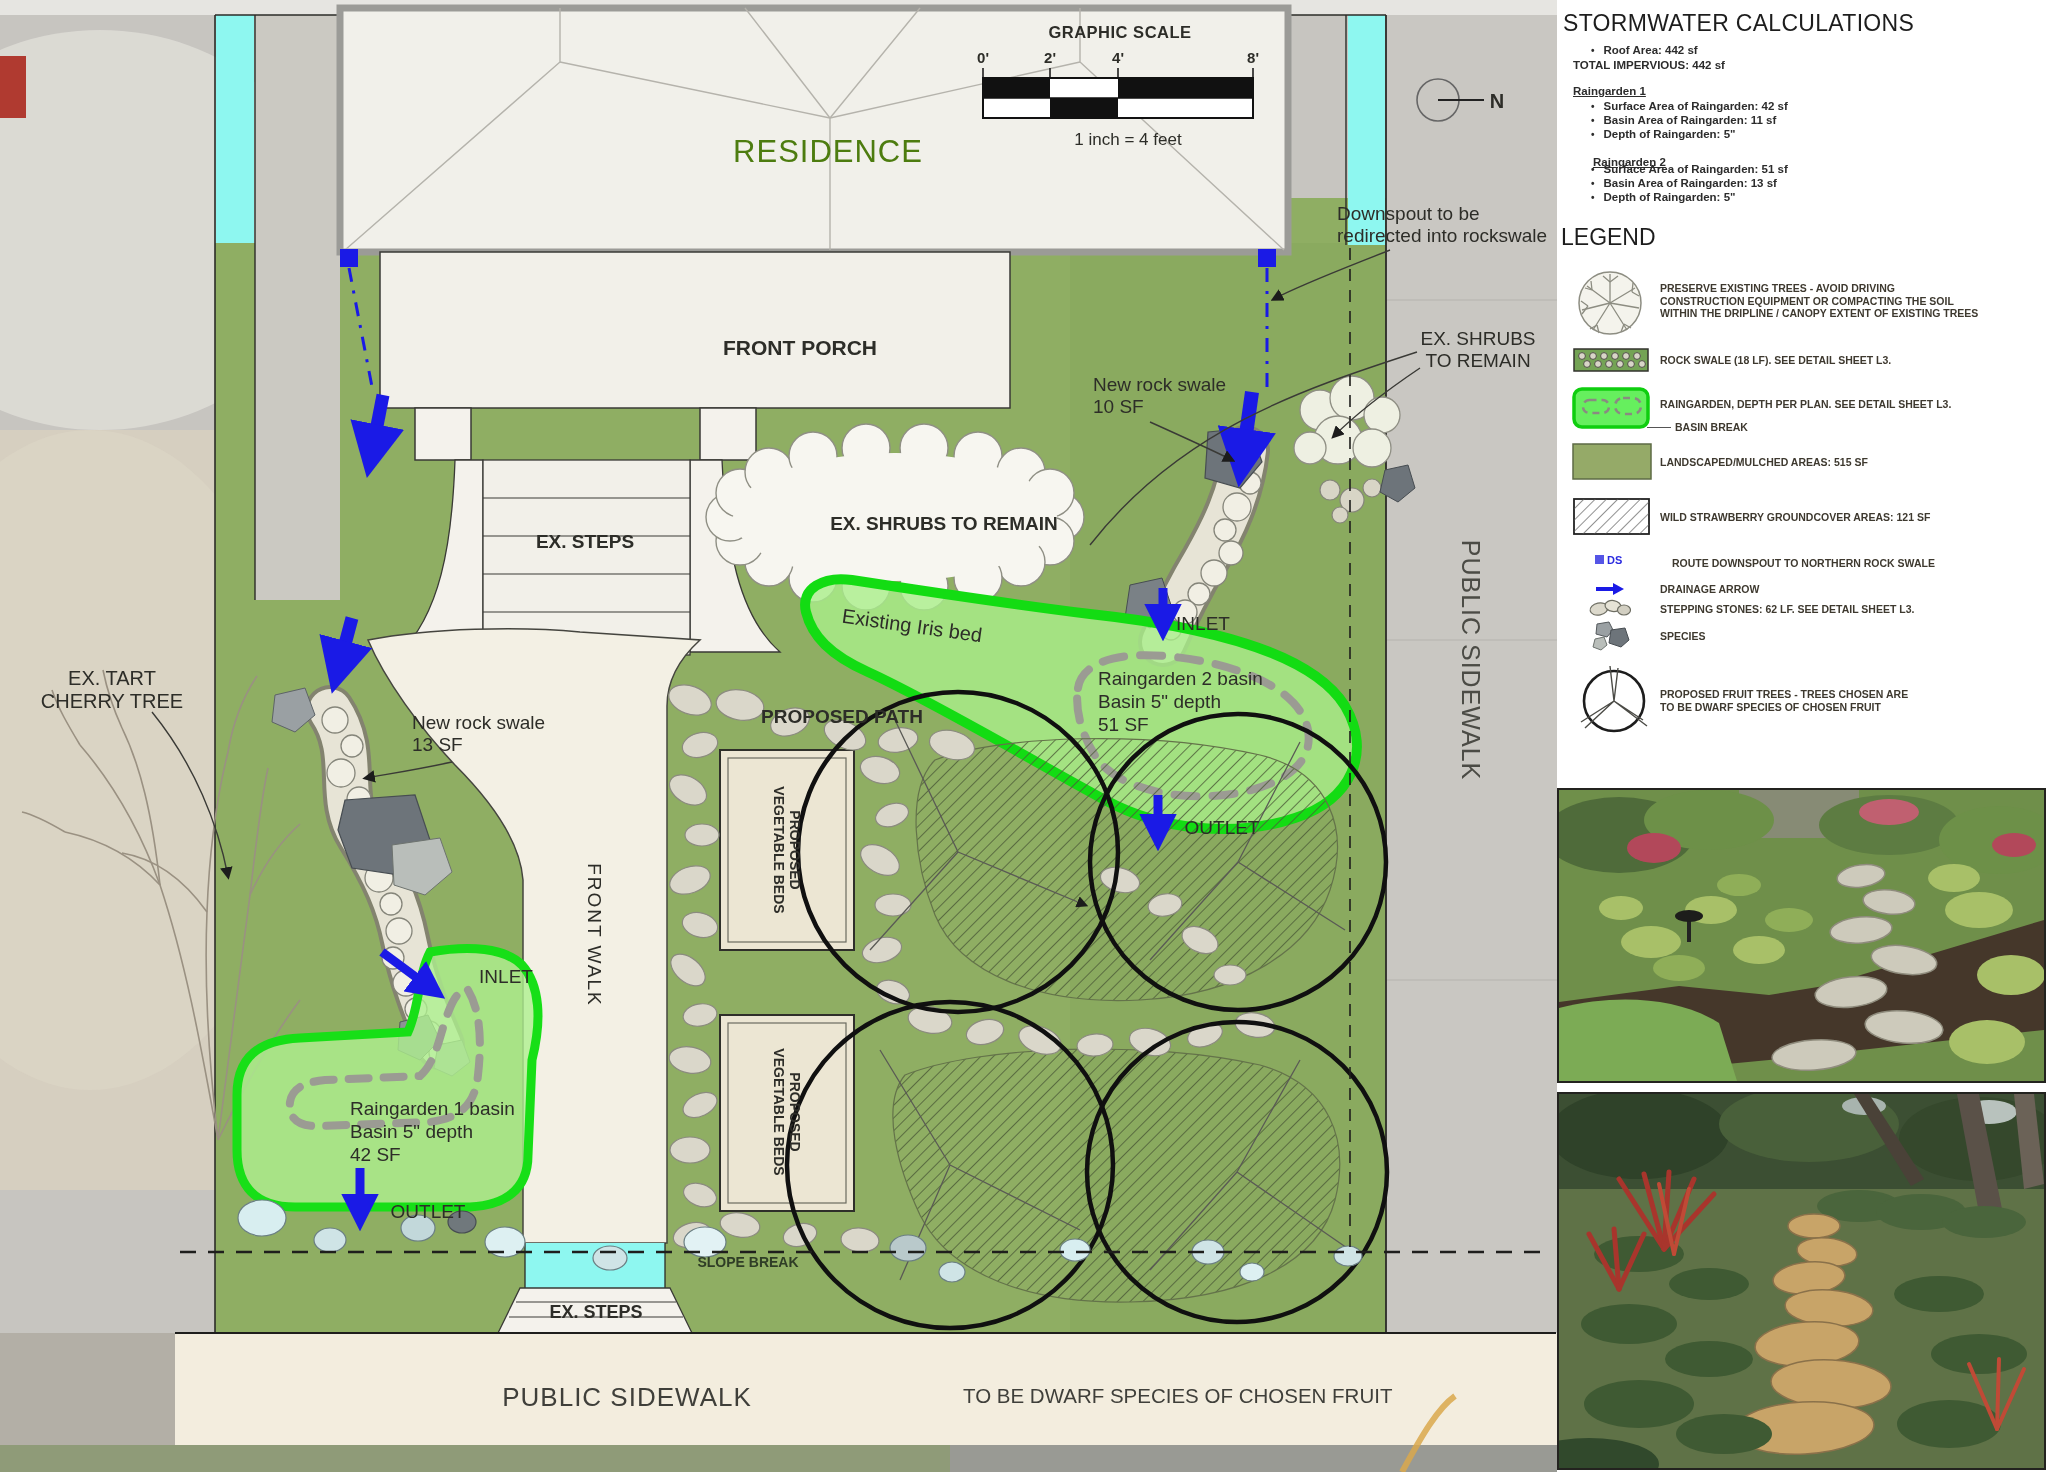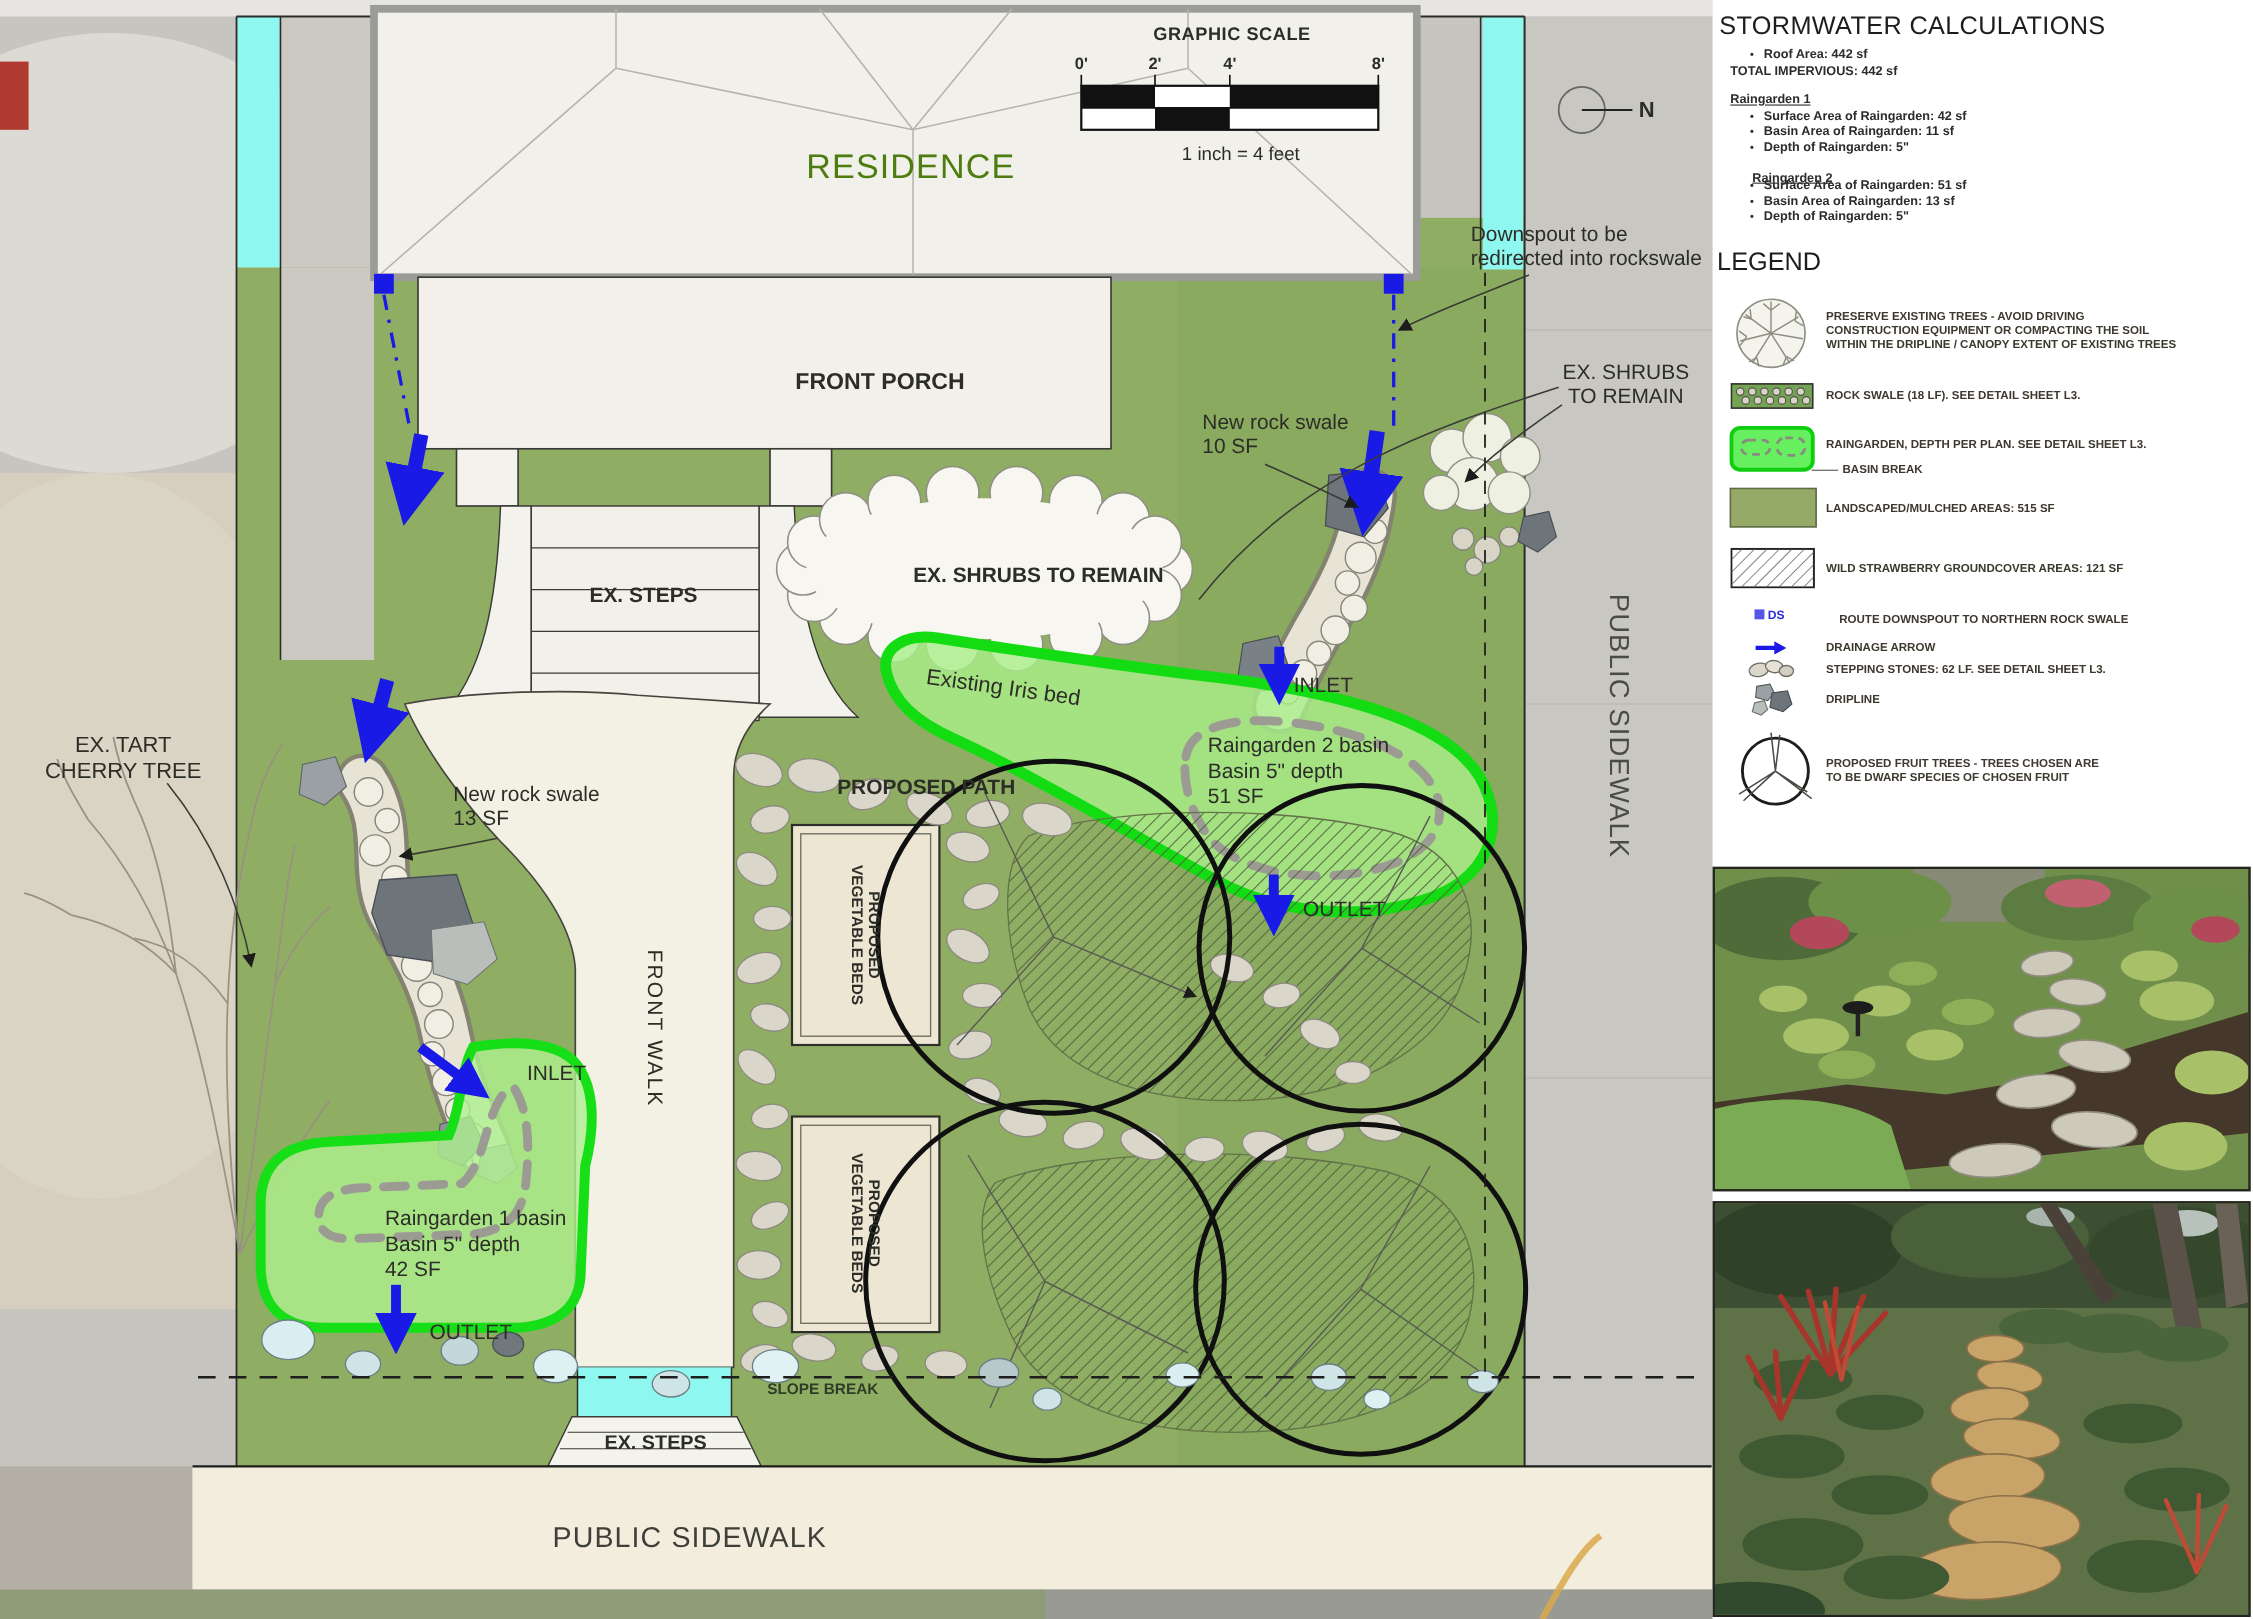--- a/index.html
+++ b/index.html
@@ -435,20 +435,21 @@
     <span class="ln">42 SF</span>
   </div>
   <div class="lbl" style="left:506px;top:977px;font-size:19px;">INLET</div>
   <div class="lbl" style="left:428px;top:1212px;font-size:19px;">OUTLET</div>
 
   <div class="lbl" style="left:748px;top:1262px;font-size:14px;font-weight:700;color:#2f3d26;">SLOPE BREAK</div>
   <div class="lbl" style="left:596px;top:1312px;font-size:18px;font-weight:600;">EX. STEPS</div>
   <div class="lbl" style="left:627px;top:1398px;font-size:26px;letter-spacing:1px;color:#3f3f3a;">PUBLIC SIDEWALK</div>
 
   <div class="lbl left" style="left:963px;top:1383px;font-size:20.5px;line-height:1.3;color:#3f3f3a;">
+    <span class="ln">TO BE DWARF SPECIES OF CHOSEN FRUIT</span>
   </div>
 
   <div class="lbl rot90" style="left:1471px;top:660px;font-size:25px;letter-spacing:1px;color:#4b4b45;">PUBLIC SIDEWALK</div>
 
   <aside id="right-panel">
 
     <section>
       <h1 class="sw-title" style="margin:0;font-weight:500;">STORMWATER CALCULATIONS</h1>
       <div class="sw-line sw-bullet" style="left:34px;top:44px;"><span>Roof Area: 442 sf</span></div>
       <div class="sw-line" style="left:16px;top:59px;font-weight:600;">TOTAL IMPERVIOUS: 442 sf</div>
@@ -534,21 +535,21 @@
         <ellipse cx="24" cy="8" rx="8" ry="5.5" fill="#e6e3d6" stroke="#6e6e63" stroke-width="1.2" transform="rotate(8 24 8)"></ellipse>
         <ellipse cx="35" cy="12" rx="6.5" ry="5" fill="#d2cfc2" stroke="#6e6e63" stroke-width="1.2"></ellipse>
       </svg>
       <div class="lg-label" style="left:103px;top:603px;white-space:nowrap;">STEPPING STONES: 62 LF. SEE DETAIL SHEET L3.</div>
 
       <svg class="lg-icon" style="left:32px;top:620px;" width="42" height="34" viewBox="0 0 42 34">
         <polygon points="8,4 20,2 24,10 18,17 7,14" fill="#9aa0a3" stroke="#54595c" stroke-width="1"></polygon>
         <polygon points="22,10 36,8 40,20 32,27 20,23" fill="#6d747a" stroke="#474d52" stroke-width="1"></polygon>
         <polygon points="6,19 15,17 18,25 12,30 4,27" fill="#b9beba" stroke="#6d736f" stroke-width="1"></polygon>
       </svg>
-      <div class="lg-label" style="left:103px;top:630px;white-space:nowrap;">DRIPLINE</div>
+      <div class="lg-label" style="left:103px;top:630px;white-space:nowrap;">SPECIES</div>
 
       <svg class="lg-icon" style="left:20px;top:664px;" width="74" height="74" viewBox="0 0 74 74">
         <circle cx="37" cy="37" r="30" fill="none" stroke="#1d1d1d" stroke-width="2.6"></circle>
         <g stroke="#4b4b46" stroke-width="1.4" fill="none">
           <path d="M37,37 L33,2 M37,37 L41,4 M37,37 L4,58 M37,37 L8,64 M37,37 L66,56 M37,37 L70,62"></path>
         </g>
       </svg>
       <div class="lg-label" style="left:103px;top:688px;width:255px;">PROPOSED FRUIT TREES - TREES CHOSEN ARE TO BE DWARF SPECIES OF CHOSEN FRUIT</div>
     </section>
 

